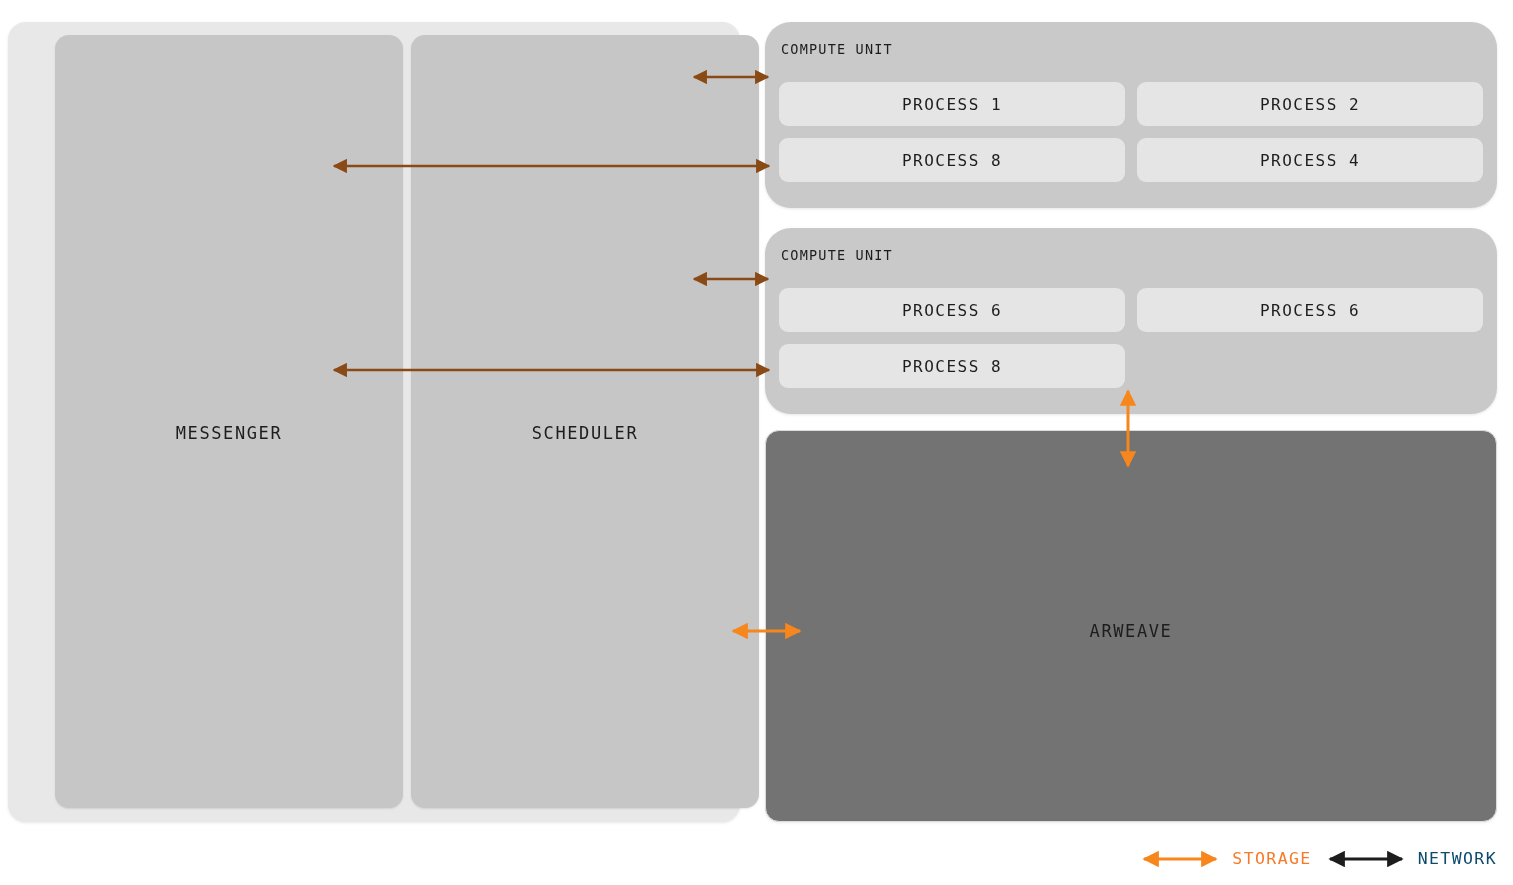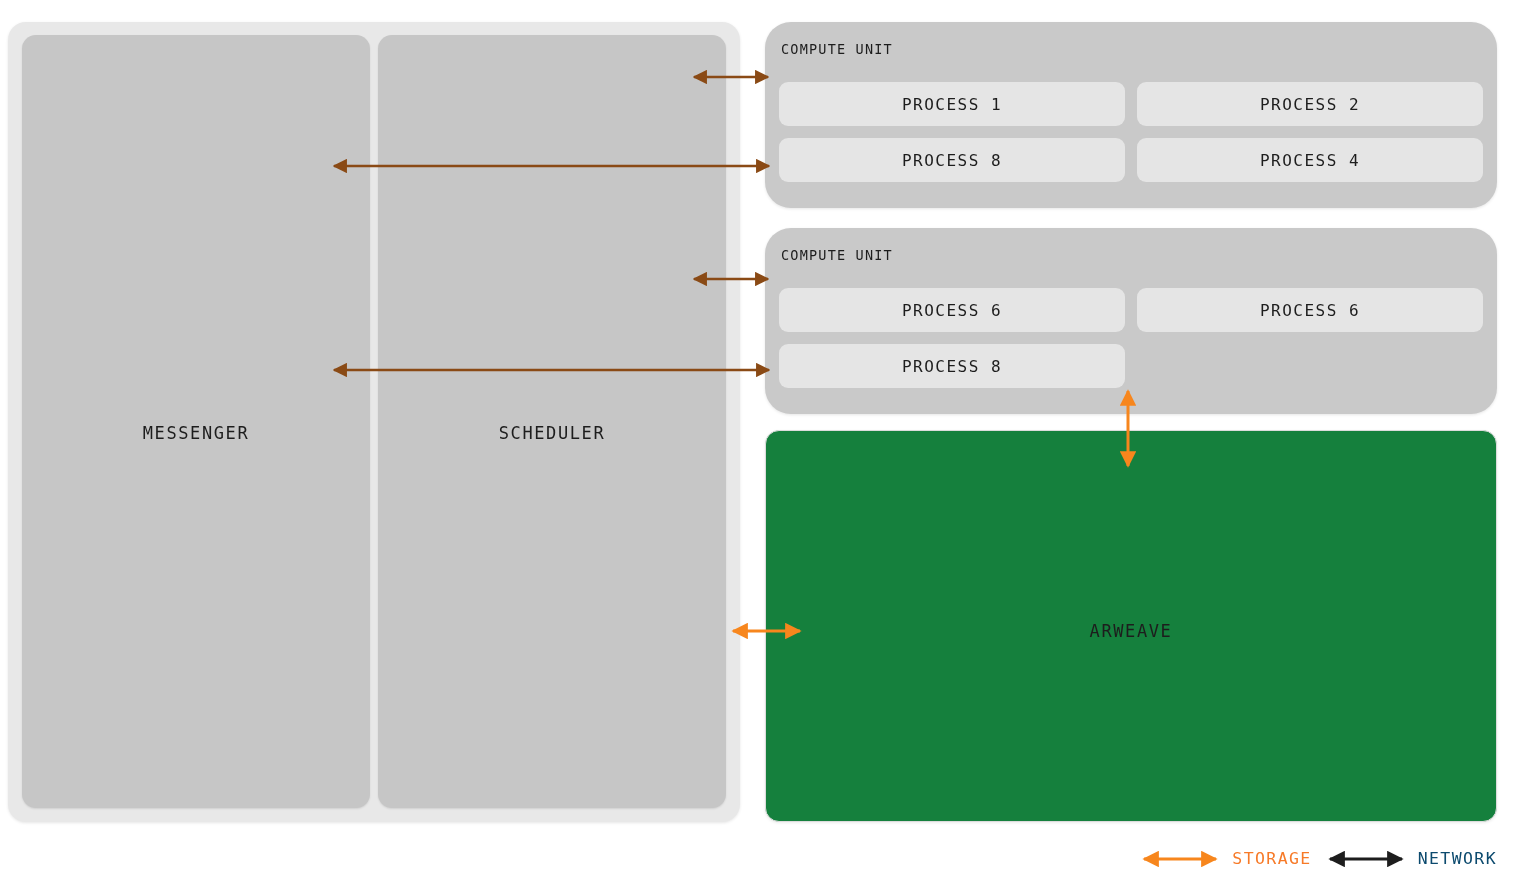--- a/index.html
+++ b/index.html
@@ -32,20 +32,21 @@
   }
   .unit-card {
     position: absolute;
     top: 13px;
     width: 348px;
     height: 773px;
     background: #c6c6c6;
     border-radius: 14px;
     box-shadow: 0 1px 2px rgba(0,0,0,0.10);
     box-sizing: border-box;
+    margin-left: 33px;
   }
   .unit-card.left  { left: 14px; }
   .unit-card.right { left: 370px; }
   .unit-label {
     position: absolute;
     left: 0;
     right: 0;
     top: 388px;
     text-align: center;
     font-size: 17px;
@@ -96,21 +97,21 @@
     color: #1d1d1d;
   }
 
   
   .arweave-box {
     position: absolute;
     left: 765px;
     top: 430px;
     width: 732px;
     height: 392px;
-    background: #15803d;
+    background: #737373;
     border: 1px solid #dcdcdc;
     border-radius: 14px;
     box-shadow: 0 1px 3px rgba(0,0,0,0.08);
     box-sizing: border-box;
   }
   .arweave-label {
     position: absolute;
     left: 0;
     right: 0;
     top: 190px;

